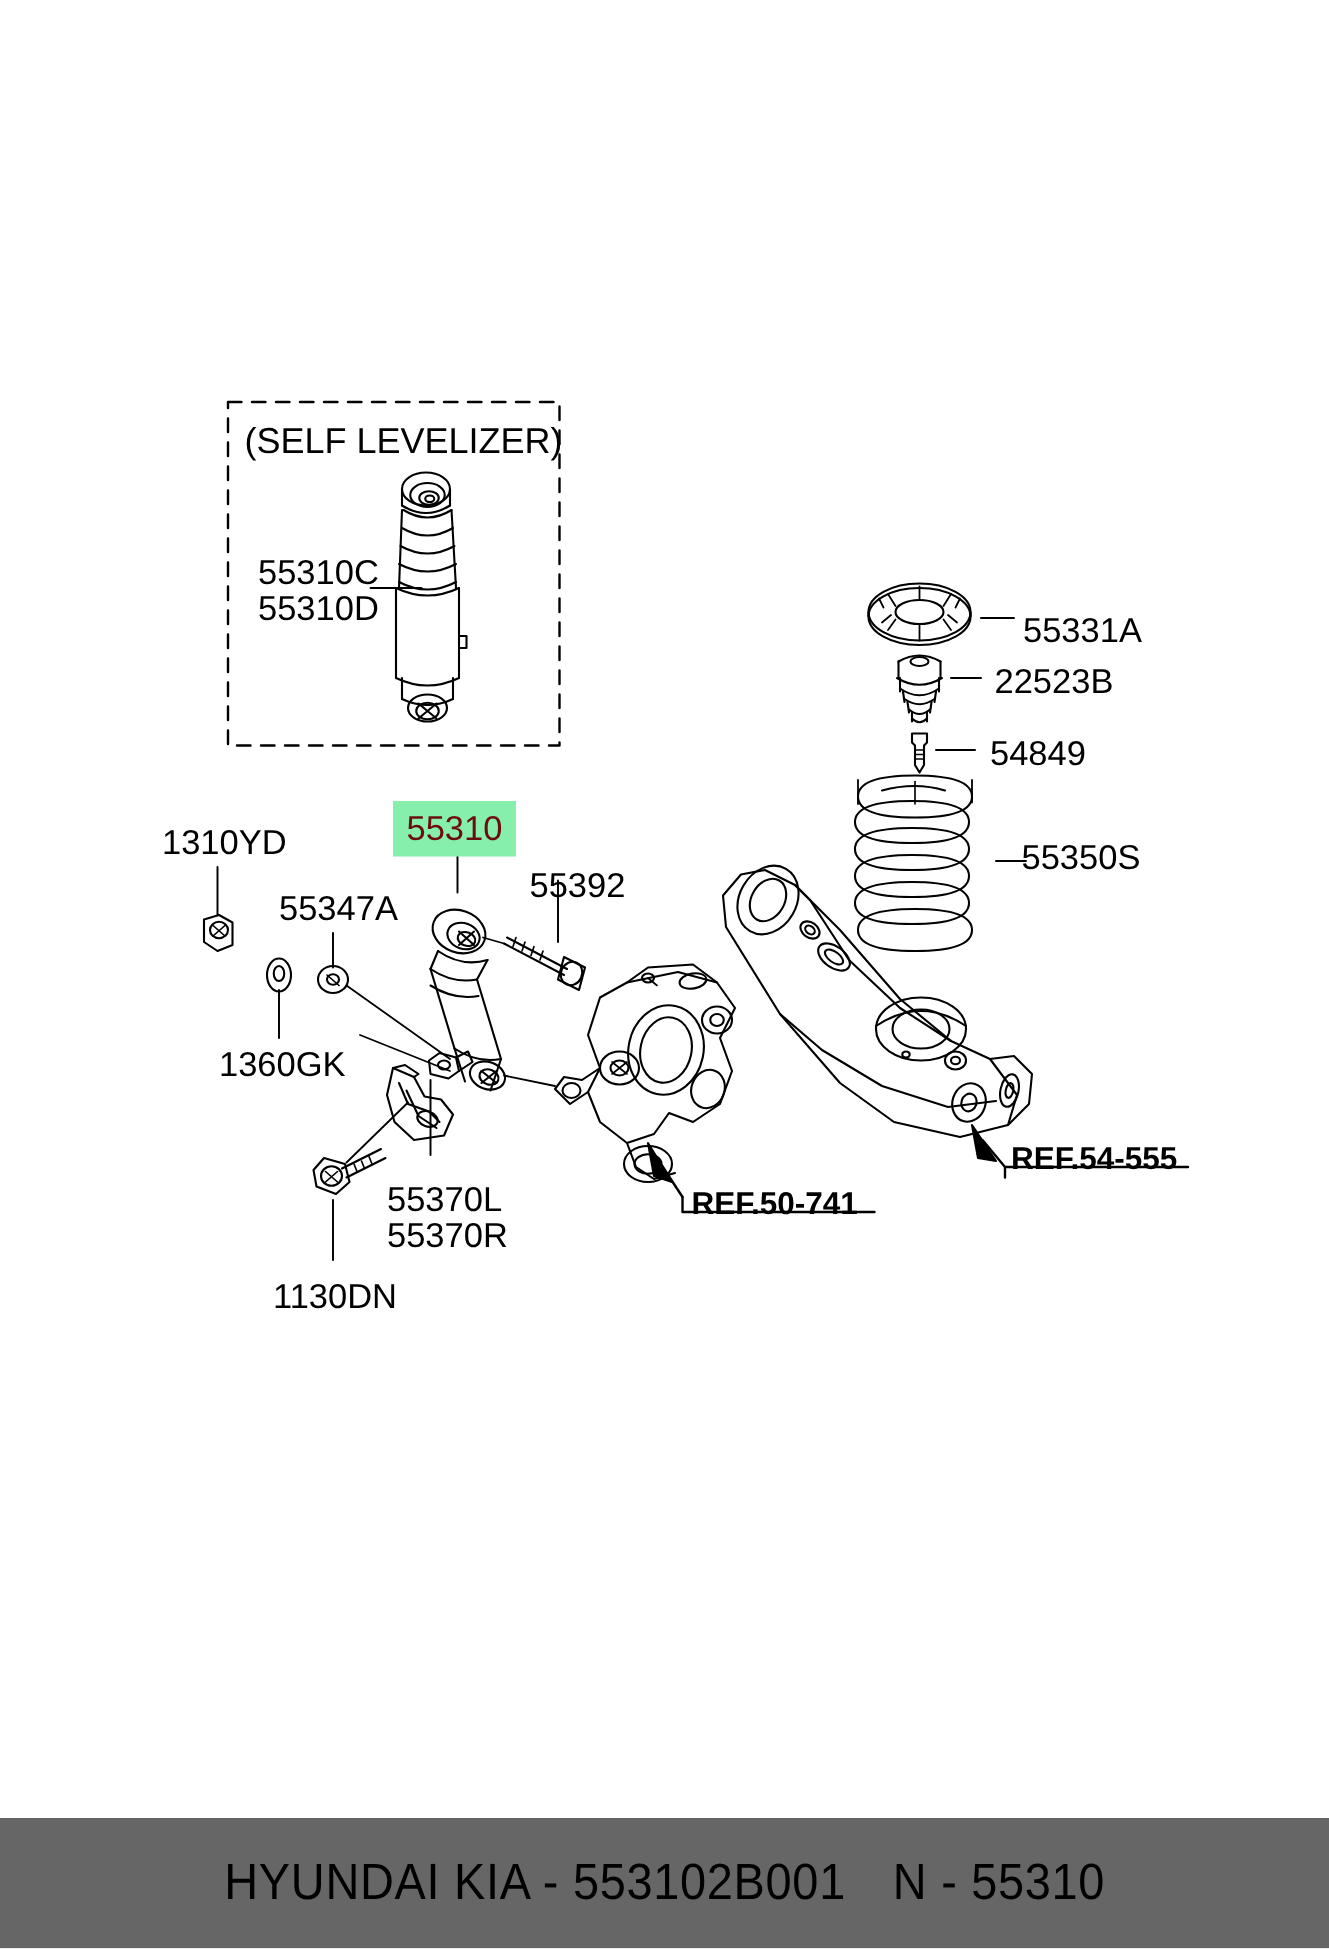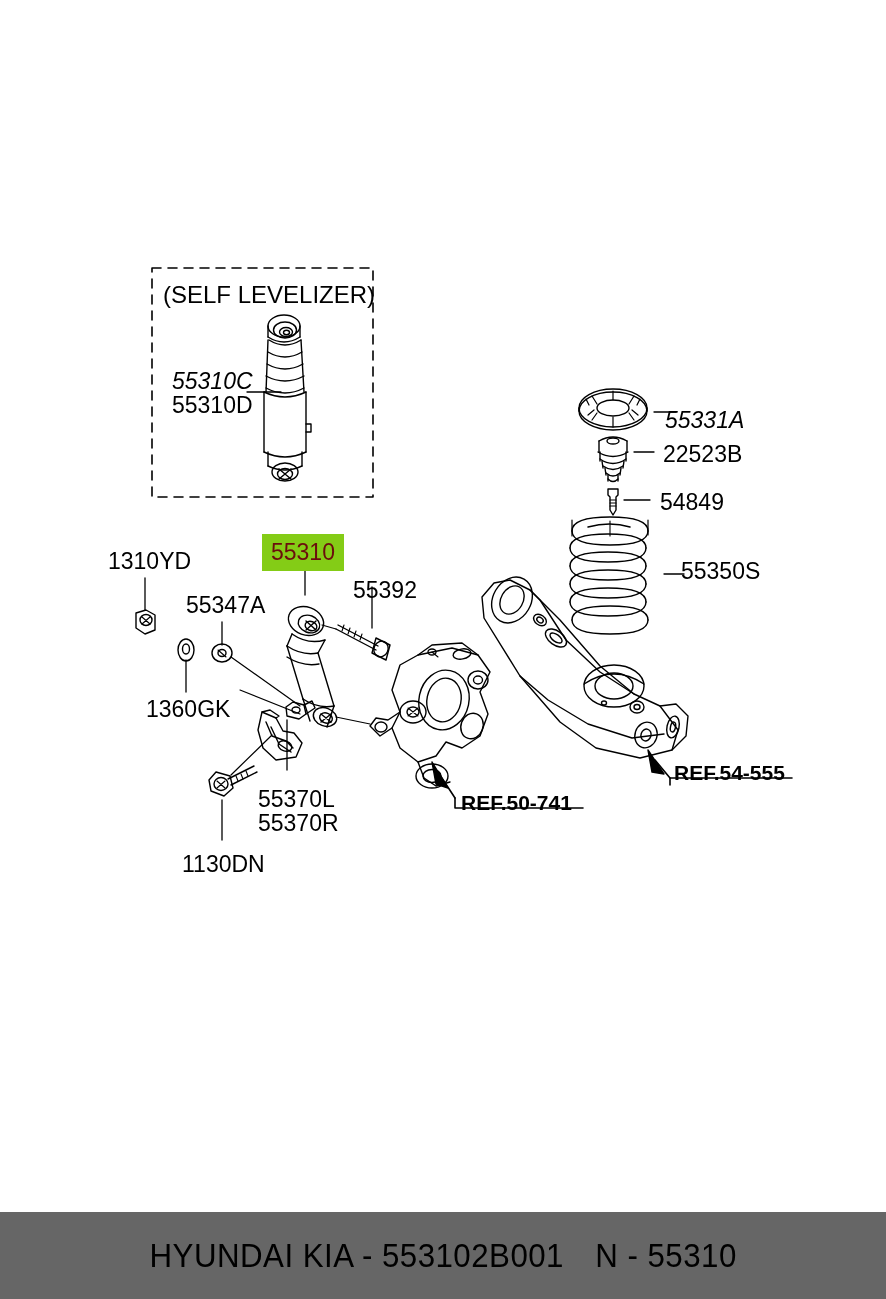--- a/index.html
+++ b/index.html
@@ -39,21 +39,21 @@
   }
   .lbl-ref {
     font-weight: bold;
     font-size: 21px;
   }
   .lbl-two {
     line-height: 27px;
   }
   .highlight {
     position: absolute;
-    background: #84cc16;
+    background: #86efac;
     color: #6b0d0d;
     font-size: 23px;
     line-height: 30px;
     padding: 3px 9px 4px 9px;
     font-family: "Liberation Sans", sans-serif;
     white-space: pre;
   }
   #footer-bar {
     position: absolute;
     left: 0;
@@ -290,39 +290,39 @@
 
       <path d="M670 785 L670 778 L792 778" stroke-width="1.6"></path>
       <path d="M670 778 L655 760" stroke-width="1.6"></path>
       <path d="M648 750 L664 774 L652 772 Z" fill="#000" stroke="#000"></path>
 
     </g>
   </svg>
 
   <div class="lbl lbl-title" style="left:163px; top:282px;">(SELF LEVELIZER)</div>
 
-  <div class="lbl lbl-two" style="left:172px; top:368px;font-style:italic;">55310C</div>
+  <div class="lbl lbl-two" style="left:172px; top:368px;">55310C</div>
   <div class="lbl lbl-two" style="left:172px; top:392px;">55310D</div>
 
   <div class="highlight" style="left:262px; top:534px;">55310</div>
 
   <div class="lbl" style="left:108px; top:548px;">1310YD</div>
 
   <div class="lbl" style="left:186px; top:592px;">55347A</div>
 
   <div class="lbl" style="left:146px; top:696px;">1360GK</div>
 
   <div class="lbl" style="left:353px; top:577px;">55392</div>
 
   <div class="lbl lbl-two" style="left:258px; top:786px;">55370L</div>
   <div class="lbl lbl-two" style="left:258px; top:810px;">55370R</div>
 
   <div class="lbl" style="left:182px; top:851px;">1130DN</div>
 
-  <div class="lbl" style="left:665px; top:407px;font-style:italic;">55331A</div>
+  <div class="lbl" style="left:682px; top:407px;">55331A</div>
 
   <div class="lbl" style="left:663px; top:441px;">22523B</div>
 
   <div class="lbl" style="left:660px; top:489px;text-align:center;">54849</div>
 
   <div class="lbl" style="left:681px; top:558px;">55350S</div>
 
   <div class="lbl lbl-ref" style="left:461px; top:790px;">REF.50-741</div>
 
   <div class="lbl lbl-ref" style="left:674px; top:760px;text-align:right;">REF.54-555</div>

